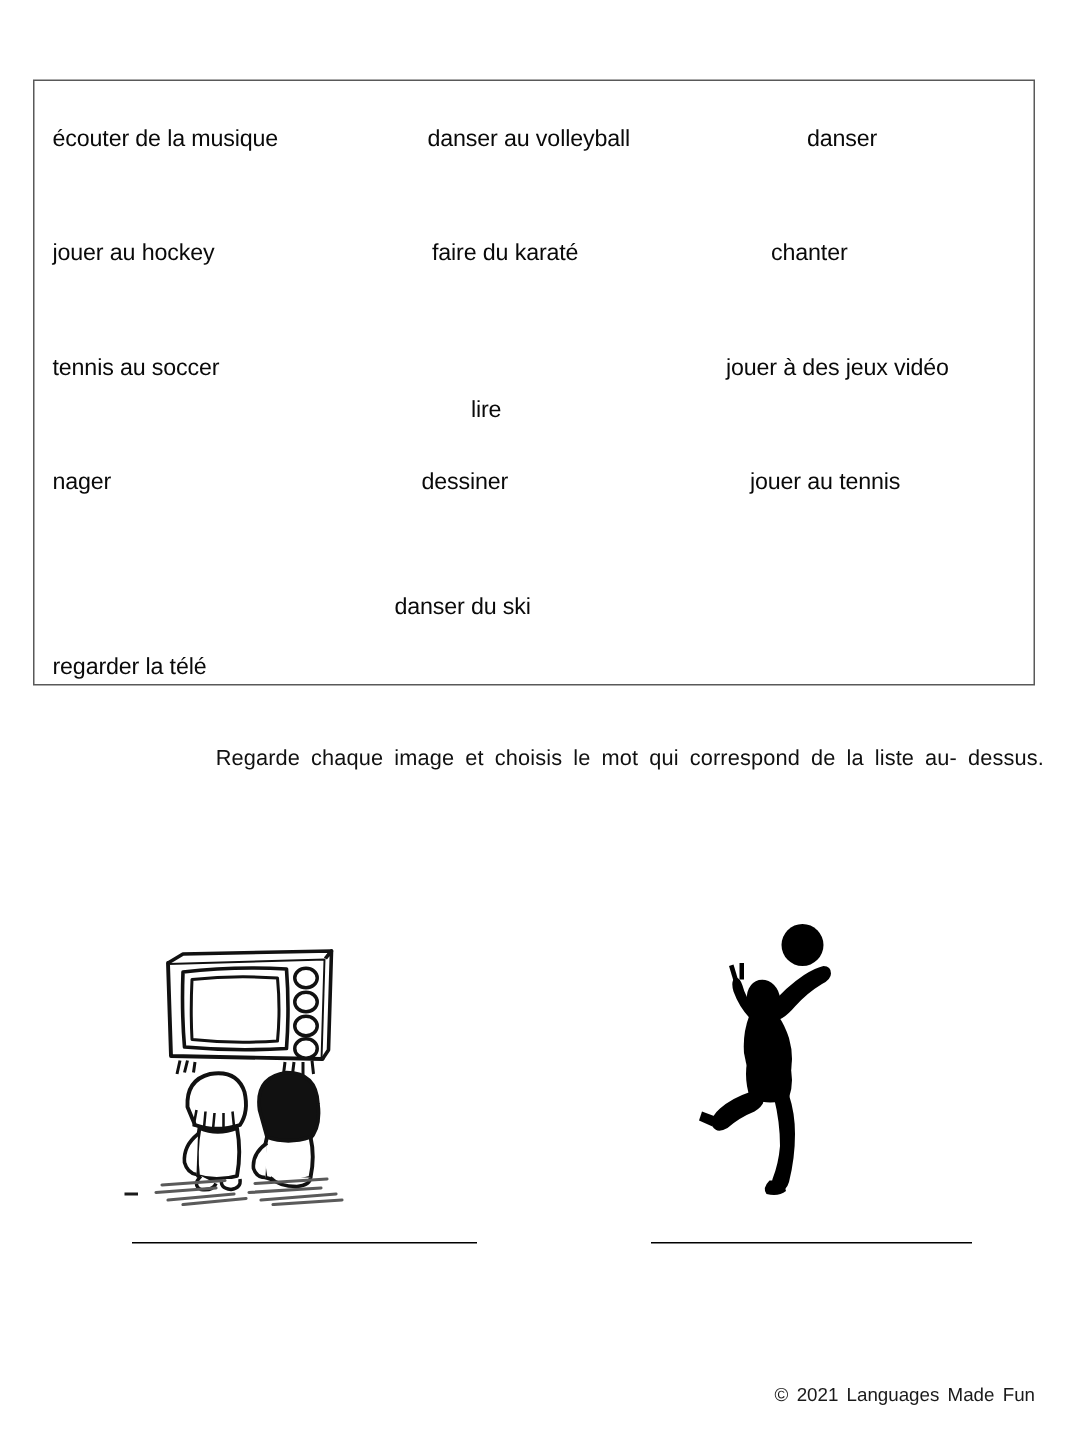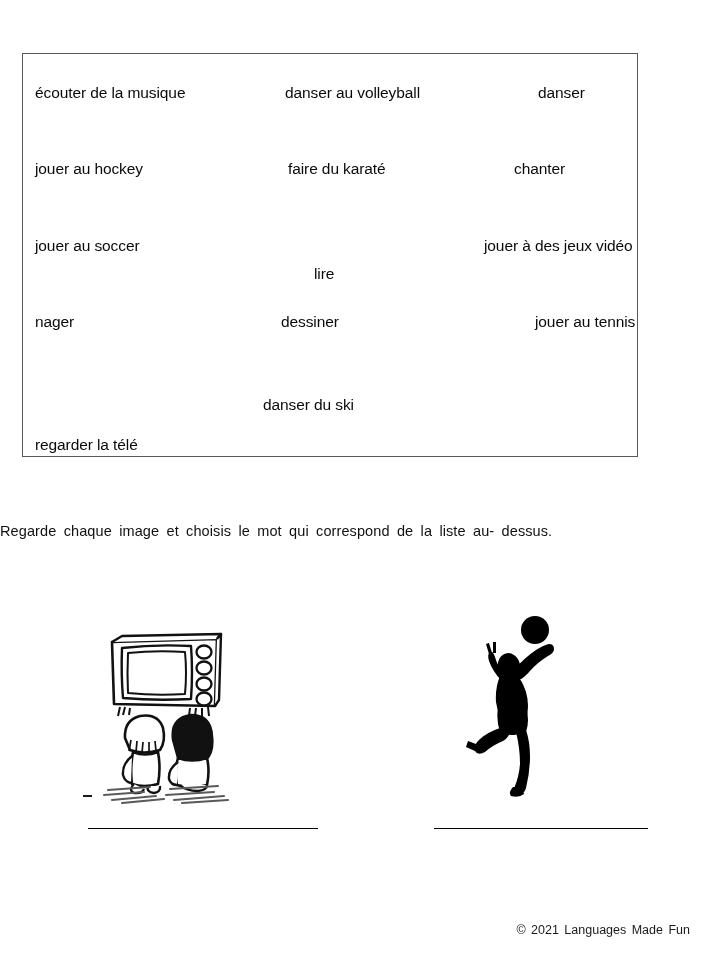--- a/index.html
+++ b/index.html
@@ -14,21 +14,21 @@
     font-family: "Liberation Sans", sans-serif;
     color: #000000;
     overflow: hidden;
   }
 
   
   #wordbank-box {
     position: absolute;
     left: 22px;
     top: 53px;
-    width: 616px;
+    width: 668px;
     height: 404px;
     border: 1.6px solid #595959;
     box-sizing: border-box;
     background: #ffffff;
   }
 
   .wb-item {
     position: absolute;
     font-size: 15.5px;
     line-height: 17px;
@@ -41,23 +41,23 @@
   .r1 { top: 30px; }
   .r2 { top: 106px; }
   .r3 { top: 183px; }
   .r4 { top: 259px; }
   .r5 { top: 342px; }
 
   
   #instruction {
     position: absolute;
     left: 0;
-    top: 523px;
+    top: 498px;
     width: 696px;
-    text-align: left;
+    text-align: right;
     font-size: 14.5px;
     letter-spacing: 0.1px;
     word-spacing: 3.2px;
     color: #111111;
   }
 
   
   .figure {
     position: absolute;
   }
@@ -109,26 +109,26 @@
 </head>
 <body>
 
 <div id="wordbank-box">
     <div class="wb-item r1" style="left: 12px;">écouter de la musique</div>
     <div class="wb-item r1" style="left: 262px;">danser au volleyball</div>
     <div class="wb-item r1" style="left: 515px;">danser</div>
     <div class="wb-item r2" style="left: 12px;">jouer au hockey</div>
     <div class="wb-item r2" style="left: 265px;">faire du karaté</div>
     <div class="wb-item r2" style="left: 491px;">chanter</div>
-    <div class="wb-item r3" style="left: 12px;">jouer au soccer</div>
+    <div class="wb-item r3" style="left: 12px;">tennis au soccer</div>
     <div class="wb-item r3" style="left: 291px; margin-top: 28px;">lire</div>
     <div class="wb-item r3" style="left: 461px;">jouer à des jeux vidéo</div>
     <div class="wb-item r4" style="left: 12px;">nager</div>
     <div class="wb-item r4" style="left: 258px;">dessiner</div>
-    <div class="wb-item r4" style="left: 477px; margin-left: 35px;">jouer au tennis</div>
+    <div class="wb-item r4" style="left: 477px;">jouer au tennis</div>
     <div class="wb-item r5" style="left: 12px; margin-top: 40px;">regarder la télé</div>
     <div class="wb-item r5" style="left: 240px;">danser du ski</div>
   </div>
 
 <div id="instruction">Regarde chaque image et choisis le mot qui correspond de la liste au- dessus.</div>
 
 <div class="figure" id="tv-figure">
   <svg viewBox="0 0 170 192" xmlns="http://www.w3.org/2000/svg">
 
     <path d="M34 30 L36 92 L137 94 L139 27 Z" fill="#ffffff" stroke="#111111" stroke-width="2.6" stroke-linejoin="round"></path>

